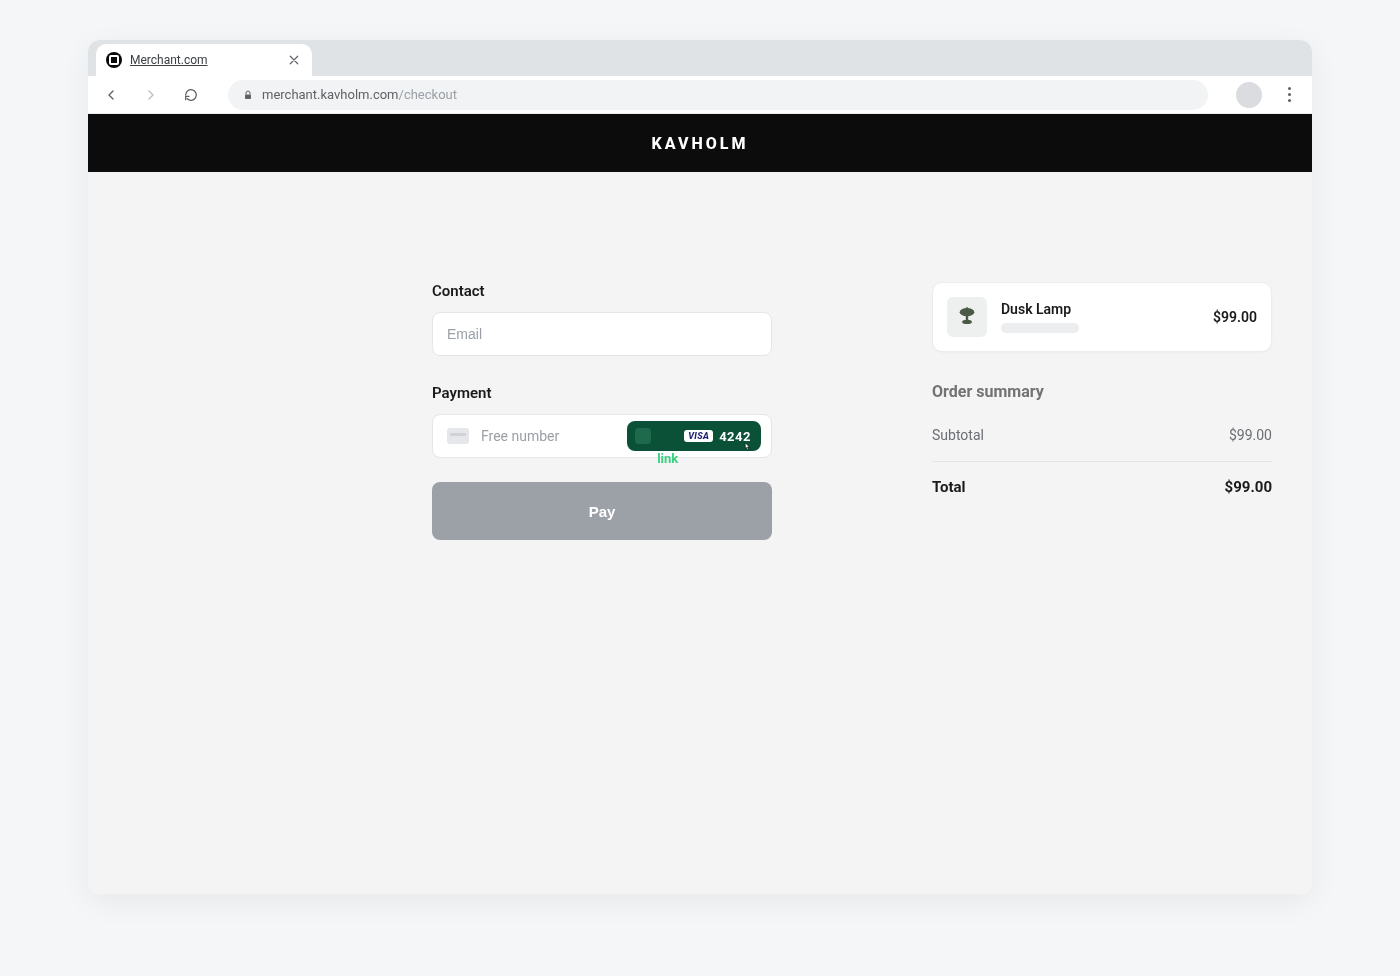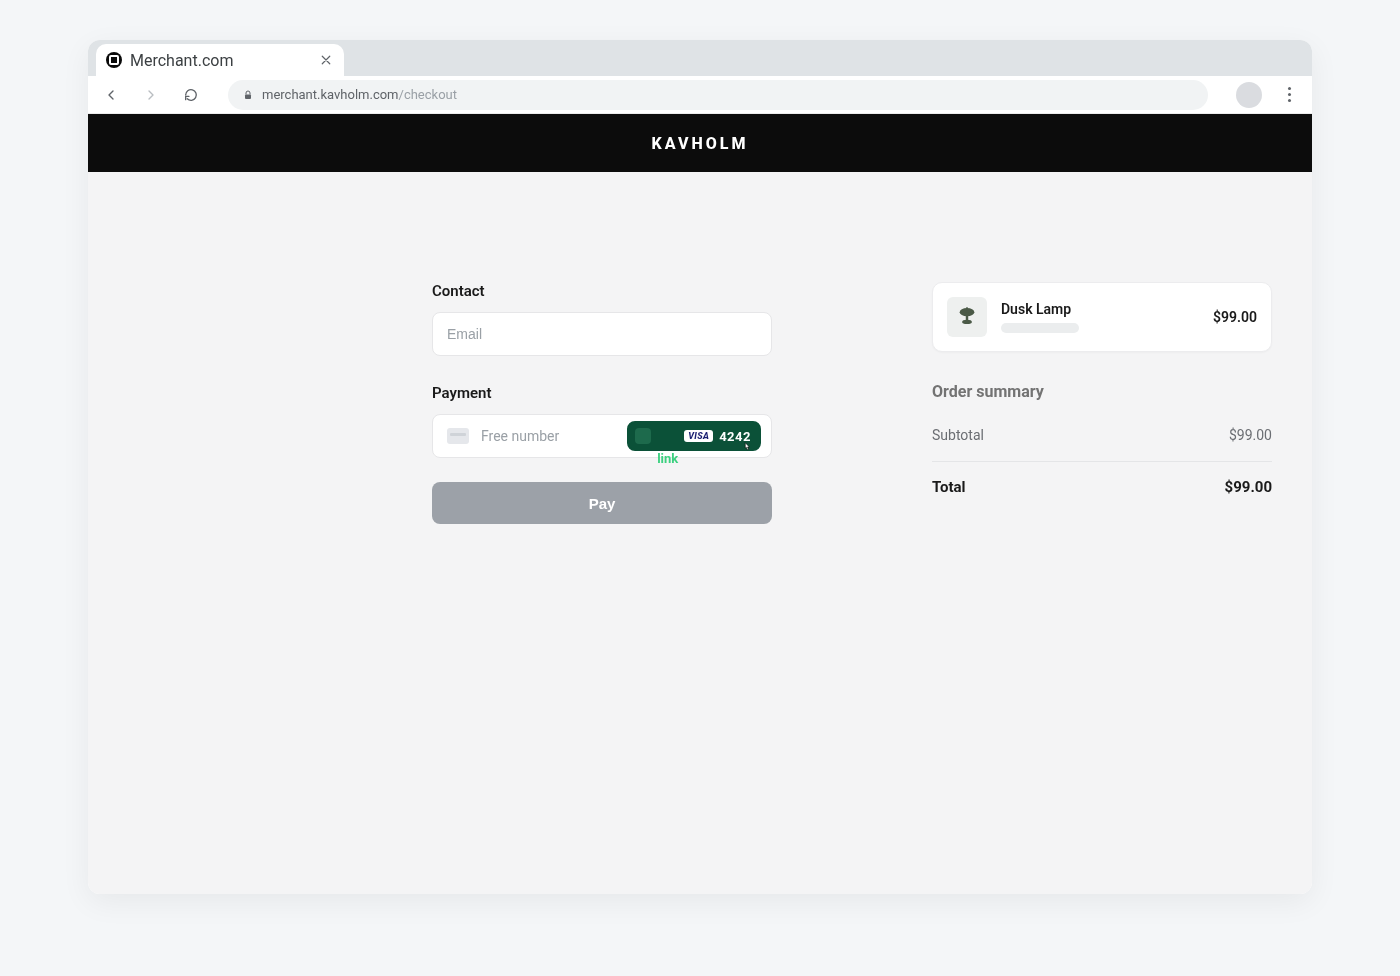--- a/index.html
+++ b/index.html
@@ -26,30 +26,31 @@
   .tabstrip {
     height: 36px;
     background: #dfe3e6;
     display: flex;
     align-items: flex-end;
     padding-left: 8px;
   }
   .tab {
     background: #fff;
     height: 32px;
-    width: 248px;
+    width: 216px;
     border-top-left-radius: 10px;
     border-top-right-radius: 10px;
     display: flex;
     align-items: center;
     padding: 0 10px;
     gap: 8px;
-    font-size: 16px;
+    font-size: 12px;
     color: #3c4043;
     position: relative;
+    text-decoration: underline;
   }
   .tab-favicon {
     width: 16px; height: 16px; border-radius: 50%;
     background: #0a0a0a; display: flex; align-items: center; justify-content: center;
   }
   .tab-favicon::after {
     content: ""; width: 6px; height: 6px; border: 2px solid #fff; border-radius: 2px;
   }
   .tab-title { flex: 1; white-space: nowrap; overflow: hidden; text-overflow: ellipsis; }
   .tab-close {
@@ -183,21 +184,21 @@
     background:#fff; color:#1a1f71; font-weight:800; font-size:9px;
     padding: 1px 4px; border-radius:3px; letter-spacing:0.3px; font-style: italic;
   }
   .link-chip .last4 { color:#fff; font-weight:700; letter-spacing:0.5px; }
   .cursor-pointer-icon {
     position:absolute; right:5px; bottom:-8px; width:14px; height:18px; pointer-events:none;
   }
 
   .pay-button {
     width: 100%;
-    height: 42px;
+    height: 58px;
     border: none;
     border-radius: 8px;
     background: #9ca1a8;
     color: #fff;
     font-size: 15px;
     font-weight: 600;
     cursor: pointer;
   }
 
   

